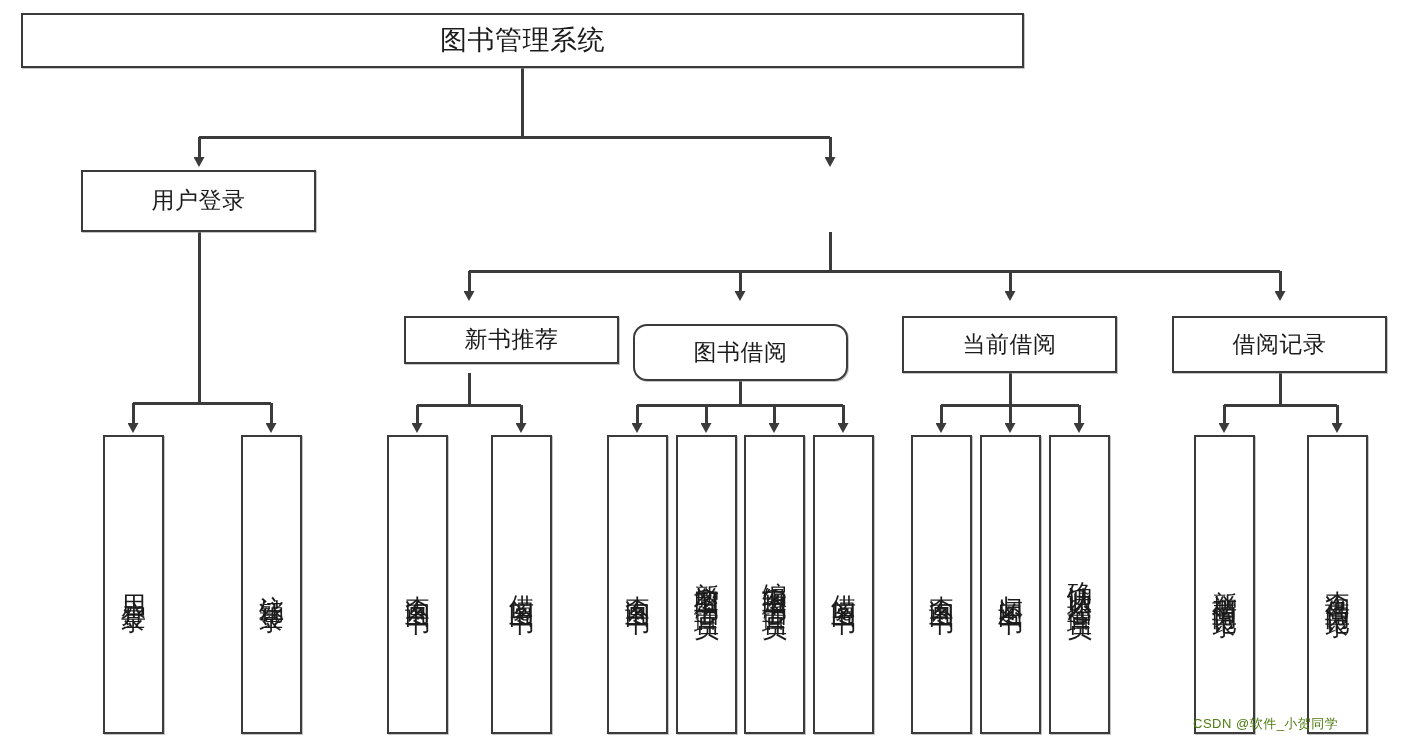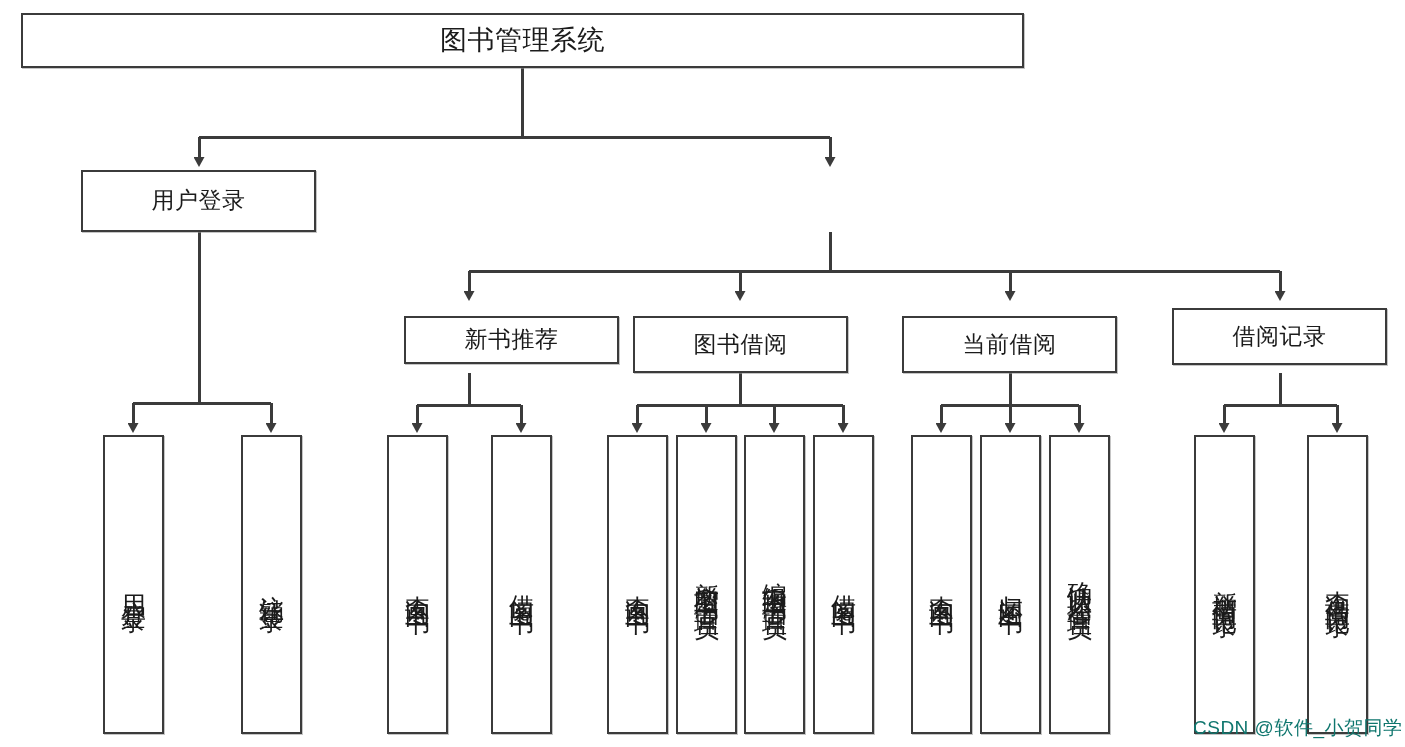--- a/index.html
+++ b/index.html
@@ -54,22 +54,22 @@
   }
   .node.v .node-label {
     writing-mode: vertical-rl;
     text-orientation: upright;
     font-size: 25px;
     letter-spacing: 5px;
     line-height: 1;
   }
   .watermark {
     position: absolute;
-    color: #0f766e;
-    font-size: 19px;
+    color: #4d7c0f;
+    font-size: 13px;
     white-space: nowrap;
     letter-spacing: 0.5px;
     pointer-events: none;
   }
 </style>
 </head>
 <body>
 
 <div id="canvas">
 
@@ -128,27 +128,27 @@
     <span class="node-label">图书管理系统</span>
   </div>
 
   <div class="node h" style="left:81px; top:170px; width:235px; height:62px;">
     <span class="node-label">用户登录</span>
   </div>
 
   <div class="node h" style="left:362px; top:316px; width:215px; height:48px;margin-left:42px;">
     <span class="node-label">新书推荐</span>
   </div>
-  <div class="node h" style="left:633px; top:316px; width:215px; height:57px;">
+  <div class="node h" style="left:633px; top:324px; width:215px; height:57px;border-radius:14px;">
     <span class="node-label">图书借阅</span>
   </div>
   <div class="node h" style="left:902px; top:316px; width:215px; height:57px;">
     <span class="node-label">当前借阅</span>
   </div>
-  <div class="node h" style="left:1172px; top:308px; width:215px; height:57px;">
+  <div class="node h" style="left:1172px; top:316px; width:215px; height:57px;">
     <span class="node-label">借阅记录</span>
   </div>
 
   <div class="node v" style="left:103px; top:435px; width:61px; height:299px;">
     <span class="node-label">用户登录</span>
   </div>
   <div class="node v" style="left:241px; top:435px; width:61px; height:299px;">
     <span class="node-label">注销登录</span>
   </div>
 

